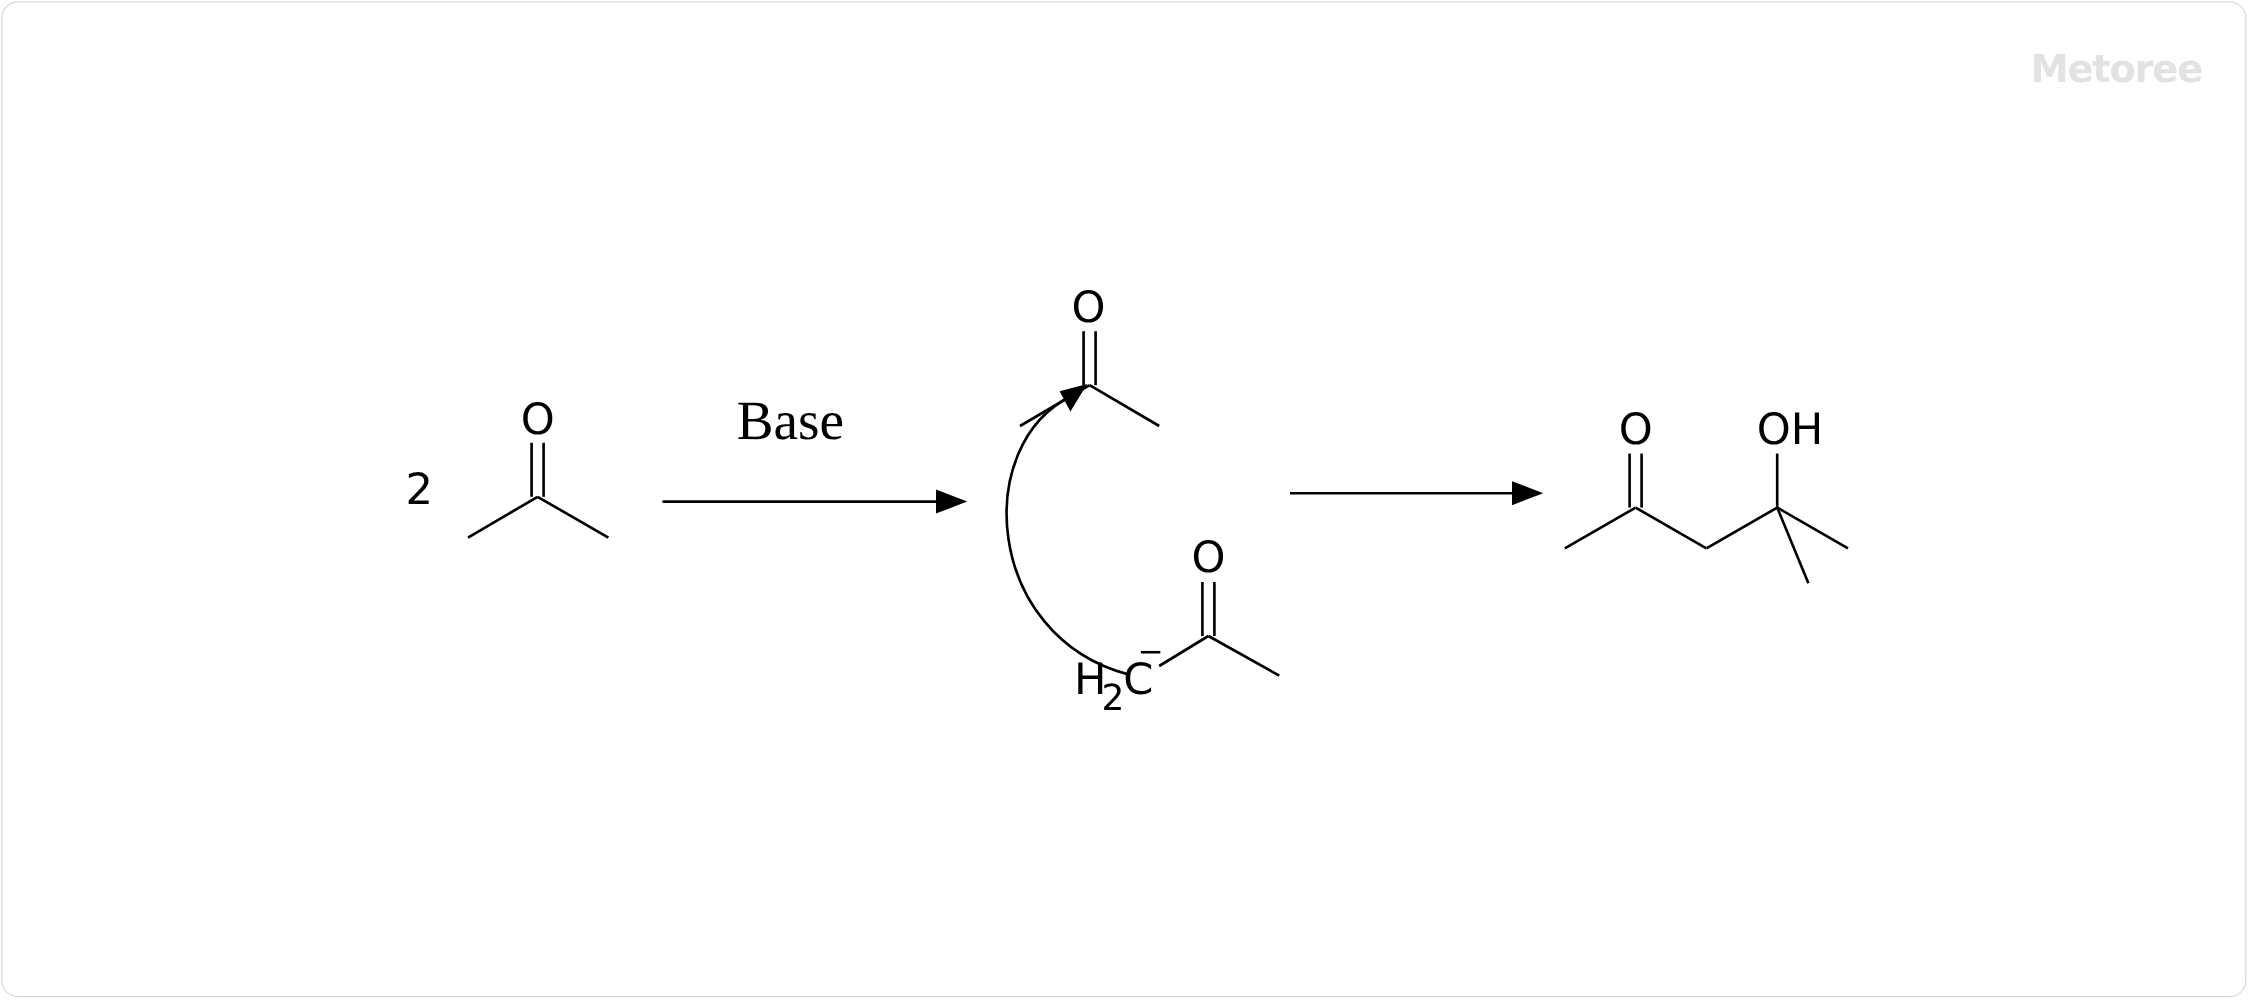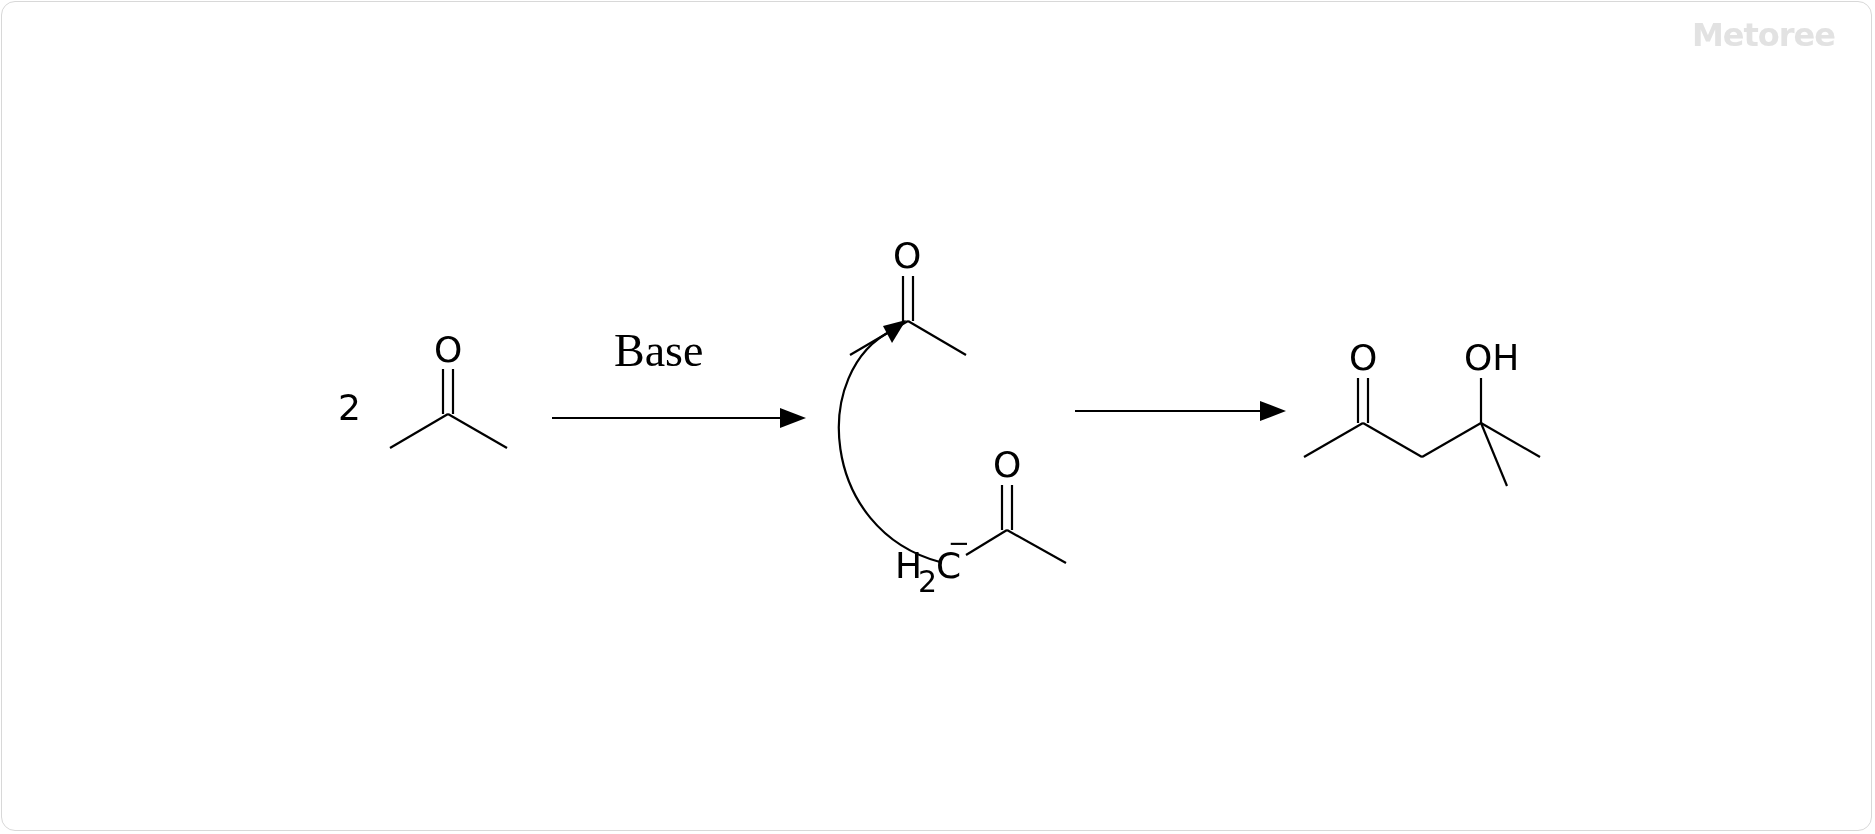--- a/index.html
+++ b/index.html
@@ -1,18 +1,18 @@
 <!DOCTYPE html>
 <html><head>
 <meta charset="utf-8">
 <style>
   html, body { margin:0; padding:0; background:#fff; }
   body { width:1875px; height:834px; position:relative; overflow:hidden; font-family:"DejaVu Sans", sans-serif; }
   .frame { position:absolute; left:1px; top:1px; width:1871px; height:830px; border:1px solid #d8d8d8; border-radius:14px; box-sizing:border-box; background:#fff; }
-  .watermark { position:absolute; right:40px; top:16px; font-family:"DejaVu Sans", sans-serif; font-weight:bold; font-size:32px; color:#e2e2e2; letter-spacing:-1px; }
+  .watermark { position:absolute; right:40px; top:38px; font-family:"DejaVu Sans", sans-serif; font-weight:bold; font-size:32px; color:#e2e2e2; letter-spacing:-1px; }
   svg { position:absolute; left:0; top:0; }
   .atom { font-family:"DejaVu Sans", sans-serif; font-size:36px; fill:#000; }
   .serif { font-family:"Liberation Serif", serif; font-size:46px; fill:#000; }
 </style>
 </head>
 <body>
 
 <div class="frame"></div>
 <div class="watermark">Metoree</div>
 

